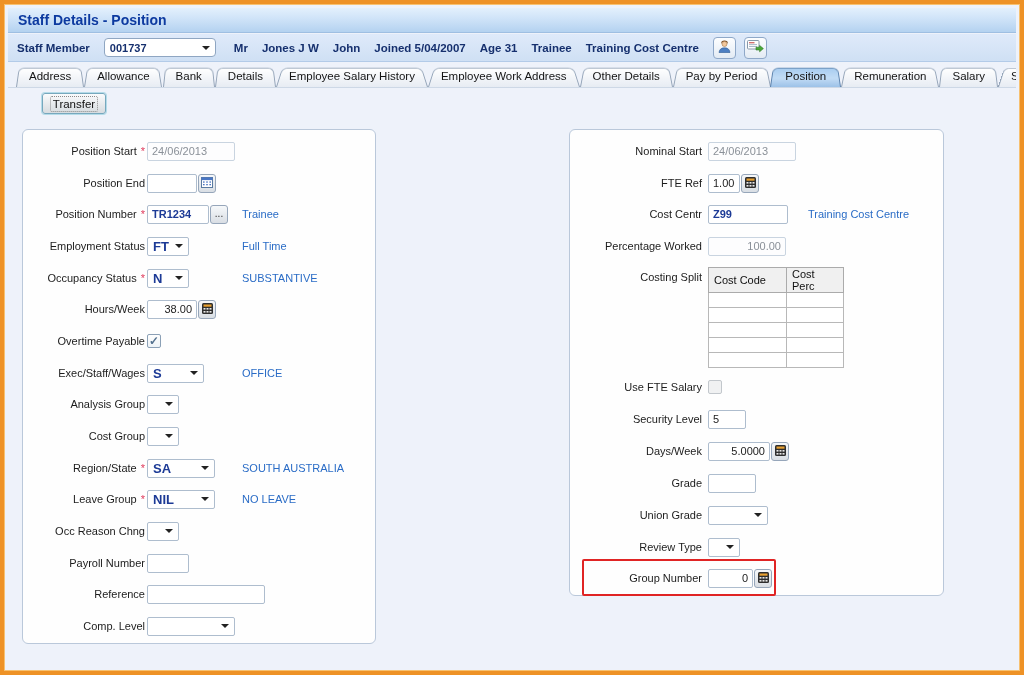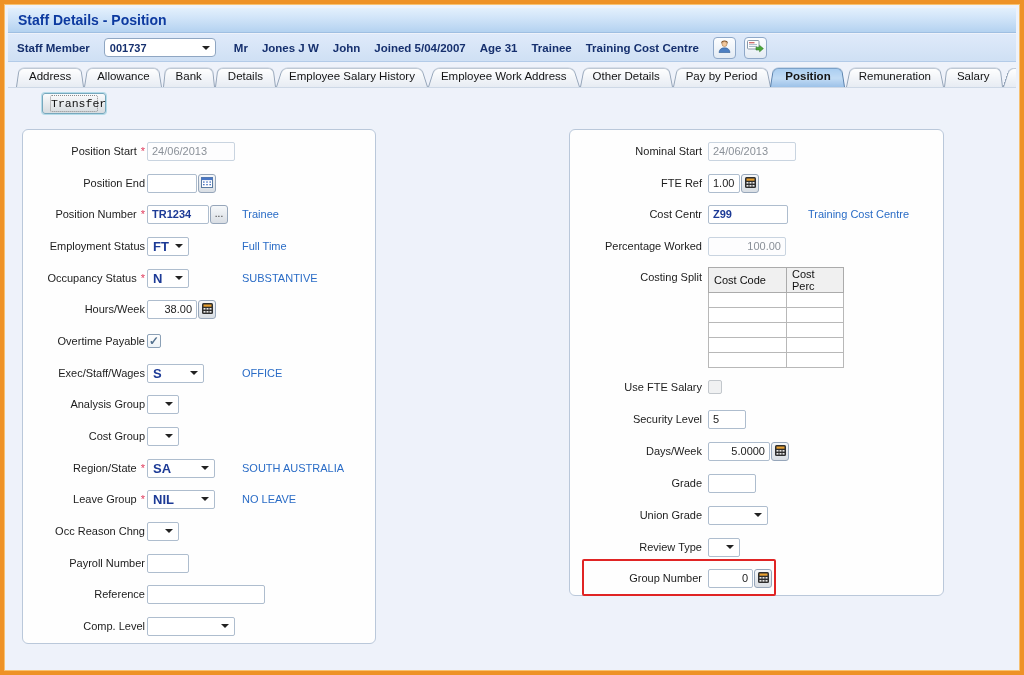--- a/index.html
+++ b/index.html
@@ -54,36 +54,36 @@
   .tab {
     position:relative; height:21px; padding:4px 13px 0 13px; cursor:pointer;
     font-size:11.5px; color:#141414; z-index:1;
   }
   .tab::before {
     content:""; position:absolute; inset:0; z-index:-1;
     background:linear-gradient(180deg,#ffffff,#e7ecf3);
     border:1px solid #94a4b8; border-bottom:none; border-radius:6px 6px 0 0;
     transform:perspective(9px) rotateX(2.2deg); transform-origin:bottom;
   }
-  .tab.active { font-weight:bold; z-index:3; padding:4px 15px 0 15px; }
+  .tab.active { font-weight:normal; z-index:3; padding:4px 15px 0 15px; }
   .tab.active::before {
     background:linear-gradient(180deg,#a9cdf0 0%,#c2dcf5 55%,#9dc2e8 100%);
     border-color:#5c83ad;
   }
   
   .transfer-btn {
     position:absolute; left:38px; top:89px; width:64px; height:21px;
     background:linear-gradient(180deg,#fafbfc,#d7dce0);
     border:1px solid #76a8be; border-radius:3px;
     box-shadow:0 0 0 1px #b5dbe8;
     font-family:"Liberation Sans", sans-serif; font-size:11.5px; color:#111;
     cursor:pointer;
   }
   .transfer-btn .inner {
-    display:block; margin:0 7px; border:1px dotted #8a8a8a; border-radius:2px; padding:1px 0;font-family:Liberation Mono, monospace;
+    display:block; margin:0 7px; border:1px dotted #8a8a8a; border-radius:2px; padding:1px 0;
   }
   
   .panel {
     position:absolute; background:#fefefe; border:1px solid #bac8da; border-radius:6px;
   }
   .panel.left  { left:18px;  top:125px; width:354px; height:515px; }
   .panel.right { left:565px; top:125px; width:375px; height:467px; }
   .frow { position:absolute; left:0; right:0; height:22px; display:flex; align-items:center; }
   .panel.left  .flabel { position:absolute; left:22px; width:100px; }
   .panel.right .flabel { position:absolute; left:20px; width:112px; }

